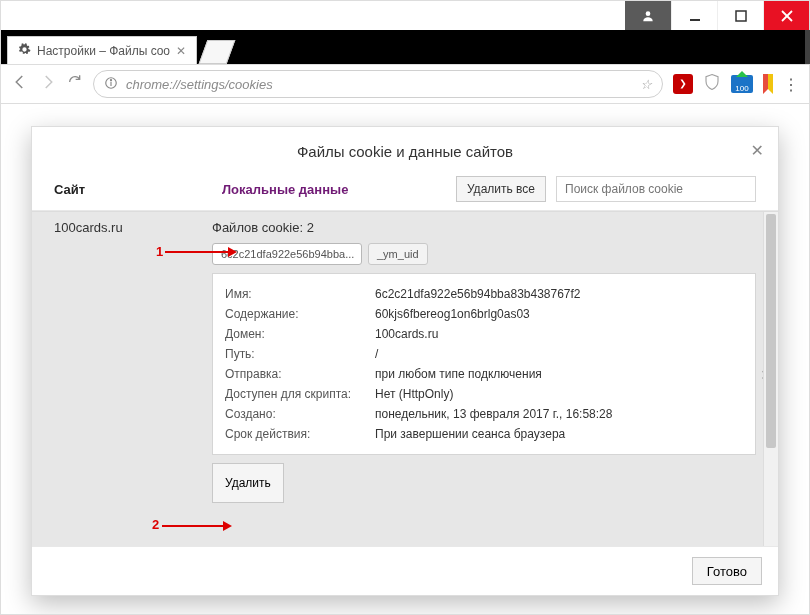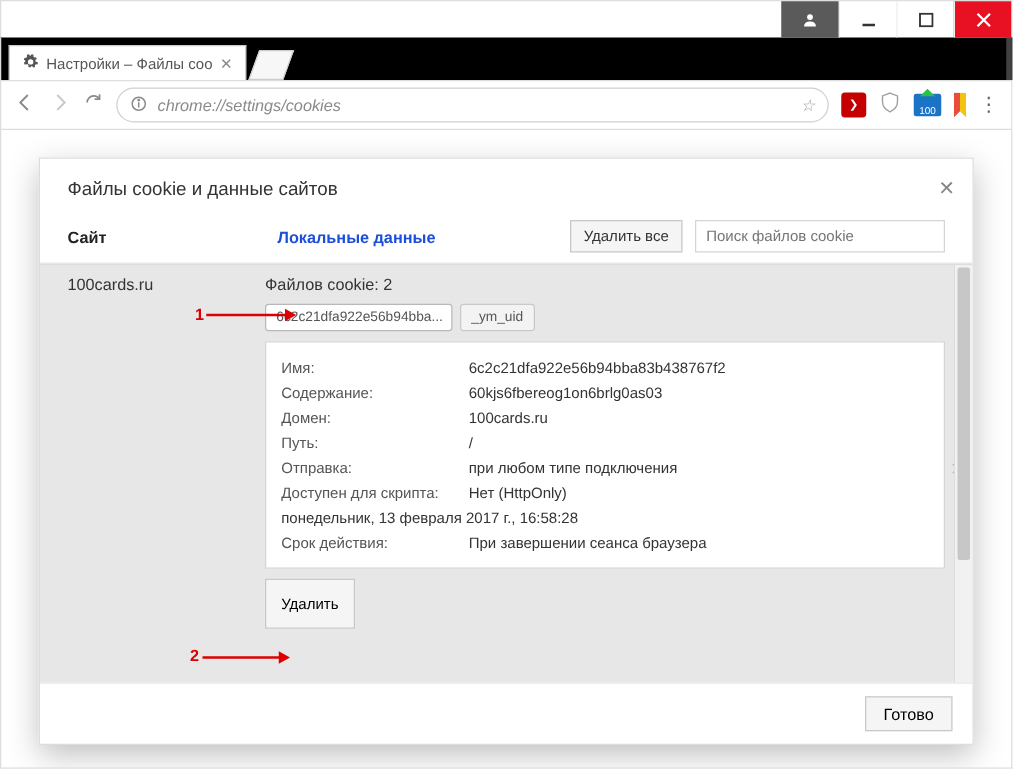--- a/index.html
+++ b/index.html
@@ -33,25 +33,25 @@
   .ext .savefrom::before { content:""; position:absolute; top:-4px; left:5px; width:0; height:0; border-left:6px solid transparent; border-right:6px solid transparent; border-bottom:6px solid #28c24a; }
   .ext .bookmark { width: 10px; height: 20px; background: linear-gradient(90deg, #e74c3c 50%, #f1c40f 50%); clip-path: polygon(0 0,100% 0,100% 100%,50% 75%,0 100%); }
   .ext .kebab { color:#606060; font-size:16px; }
 
   
   .content { position: relative; height: calc(615px - 30px - 34px - 40px); background: #f0f0f0; border-left:1px solid #ddd; border-right:1px solid #ddd; border-bottom:1px solid #ddd; overflow:hidden; }
   .backdrop { position:absolute; inset:0; background: #fff; }
   .backdrop .ghost-close { position:absolute; right:40px; top:18px; color:#888; font-size:16px; }
 
   .modal { position:absolute; left:30px; right:30px; top:22px; bottom:18px; background:#fff; border:1px solid #ddd; box-shadow: 0 8px 24px rgba(0,0,0,0.25); display:flex; flex-direction:column; }
-  .modal-title { font-size:15px; color:#333; padding: 16px 22px 16px 22px; font-weight:400; }
+  .modal-title { font-size:15px; color:#333; padding: 16px 22px 16px 22px; font-weight:400;text-align:center; }
   .modal-close { position:absolute; right:14px; top:14px; color:#888; font-size:16px; cursor:pointer; }
   .modal-header-row { display:flex; align-items:center; padding: 0 22px 8px 22px; border-bottom: 1px solid #e8e8e8; gap:10px; }
   .modal-header-row .col-site { width: 158px; font-size:13px; font-weight:700; color:#222; }
-  .modal-header-row .col-local { flex:1; font-size:13px; font-weight:700; color:#1d4ed8; }
+  .modal-header-row .col-local { flex:1; font-size:13px; font-weight:700; color:#701a75; }
   .modal-header-row .btn { height:26px; padding: 0 10px; font-size:12px; border:1px solid #c8c8c8; background:#f5f5f5; color:#333; cursor:pointer; }
   .modal-header-row .search { height:26px; width:200px; padding: 0 8px; font-size:12px; border:1px solid #d5d5d5; color:#888; }
 
   .modal-body { flex:1; display:flex; background:#e7e7e7; position:relative; overflow:hidden; border-top:1px solid #dcdcdc; }
   .site-col { width: 180px; padding: 8px 0 0 22px; font-size:13px; color:#333; }
   .data-col { flex:1; padding: 8px 22px 8px 0; position:relative; }
   .cookie-count { font-size:13px; color:#333; margin-bottom:8px; }
   .chips { display:flex; gap:6px; align-items:center; margin-bottom:8px; }
   .chip { height:22px; padding:0 8px; background:#f3f3f3; border:1px solid #c9c9c9; border-radius:3px; font-size:11px; color:#555; display:flex; align-items:center; max-width:150px; overflow:hidden; white-space:nowrap; }
   .chip.active { background:#fff; border-color:#b8b8b8; }
@@ -201,20 +201,21 @@
             </div>
           <div class="detail-row">
               <div class="k">Отправка:</div>
               <div class="v">при любом типе подключения</div>
             </div>
           <div class="detail-row">
               <div class="k">Доступен для скрипта:</div>
               <div class="v">Нет (HttpOnly)</div>
             </div>
           <div class="detail-row">
+              <div class="k">Создано:</div>
               <div class="v">понедельник, 13 февраля 2017 г., 16:58:28</div>
             </div>
           <div class="detail-row">
               <div class="k">Срок действия:</div>
               <div class="v">При завершении сеанса браузера</div>
             </div>
         </div>
         <button class="del-btn">Удалить</button>
       </div>
       <span class="row-x">✕</span>

